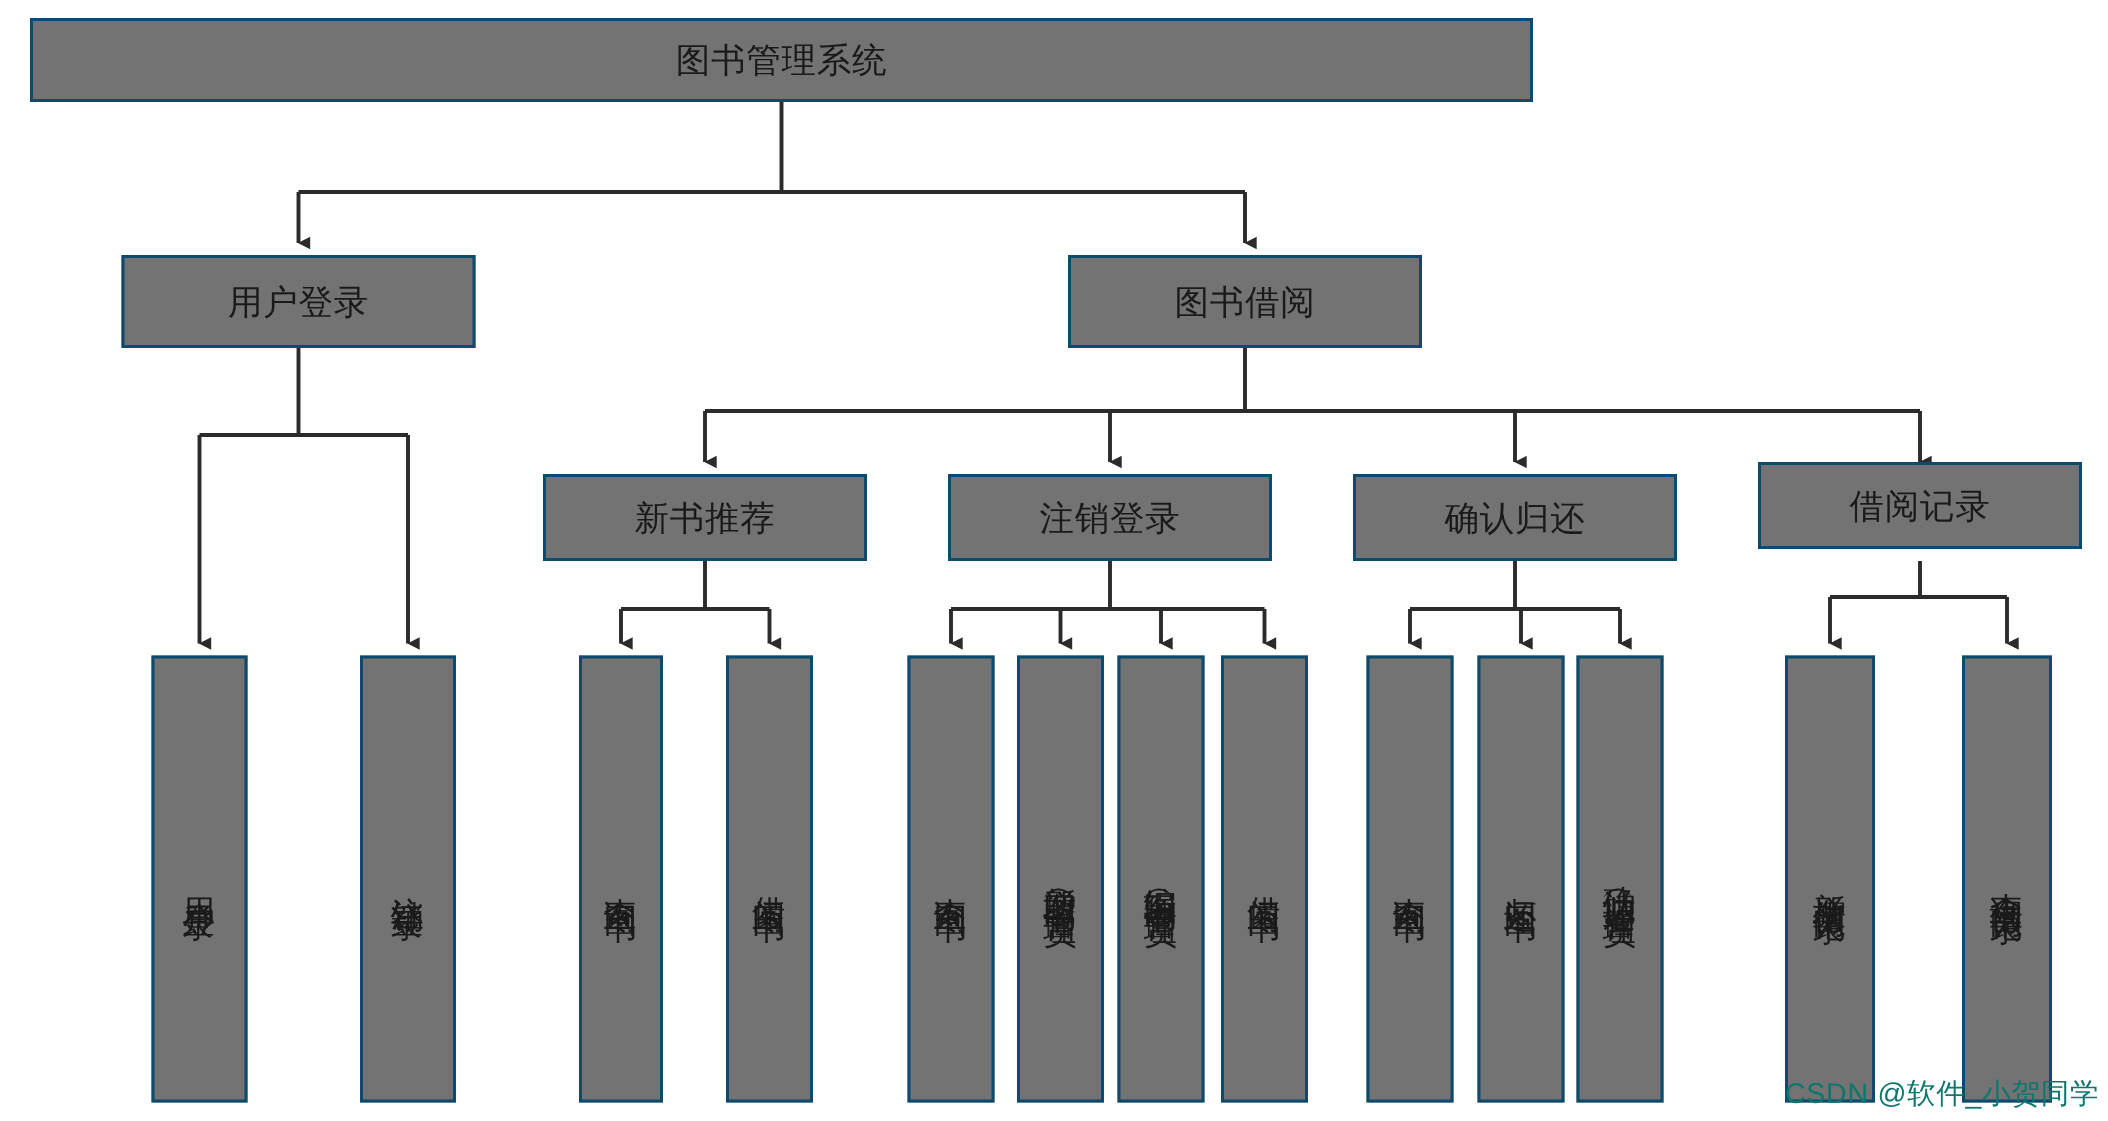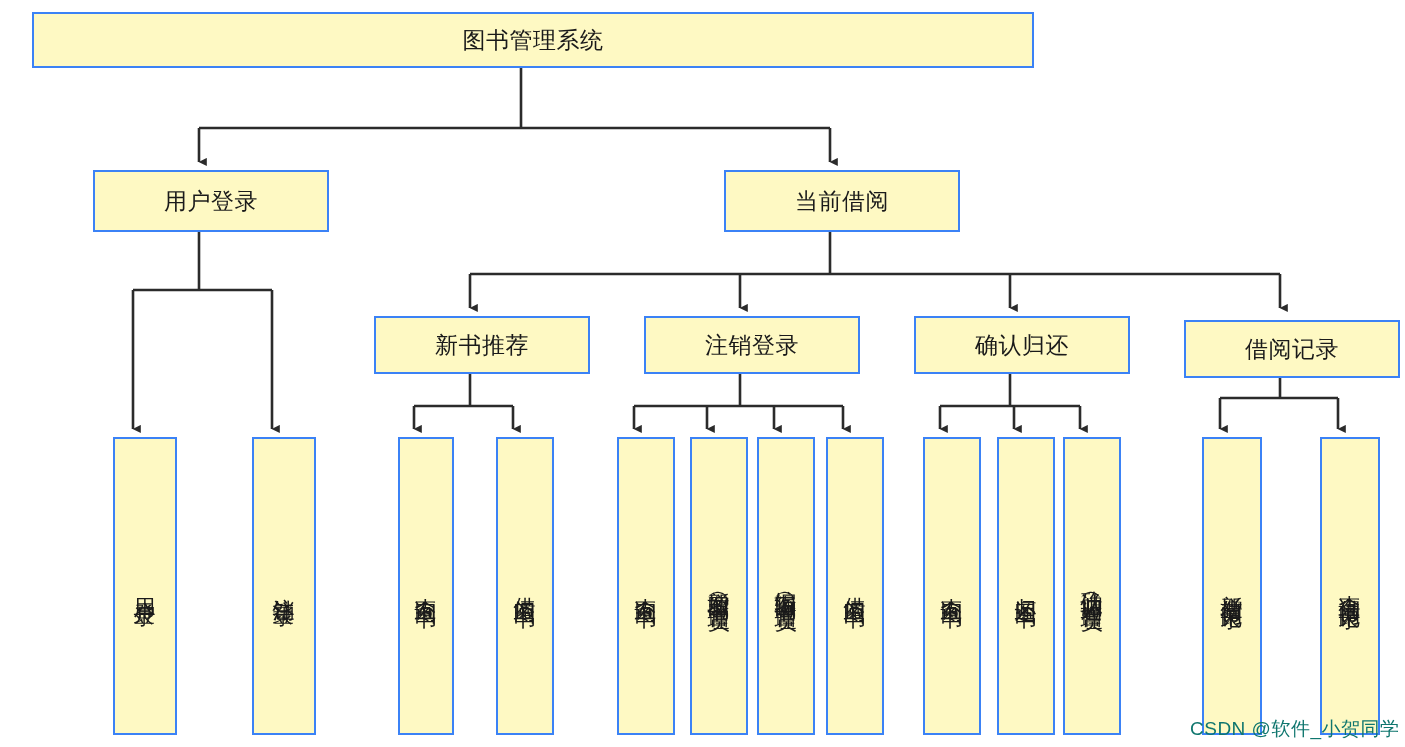--- a/index.html
+++ b/index.html
@@ -21,27 +21,26 @@
   svg.diagram-canvas {
     position: absolute;
     left: 0;
     top: 0;
     width: 1405px;
     height: 747px;
   }
   .node-box {
     position: absolute;
     box-sizing: border-box;
-    border: 2px solid #3b82f6;
-    background: #fef9c3;
+    border: 2px solid #0c4a6e;
+    background: #737373;
     display: flex;
     align-items: center;
     justify-content: center;
     color: #1a1a1a;
-    margin-left: 12px;
   }
   .node-box.horizontal .node-label {
     font-size: 23px;
     line-height: 1.25;
     letter-spacing: 0.5px;
     white-space: nowrap;
   }
   .node-box.vertical {
     align-items: center;
     justify-content: center;
@@ -122,33 +121,33 @@
   </svg>
 
   <div class="node-box horizontal" style="left:20px; top:12px; width:1002px; height:56px;">
     <span class="node-label">图书管理系统</span>
   </div>
 
   <div class="node-box horizontal" style="left:81px; top:170px; width:236px; height:62px;">
     <span class="node-label">用户登录</span>
   </div>
   <div class="node-box horizontal" style="left:712px; top:170px; width:236px; height:62px;">
-    <span class="node-label">当前借阅</span>
+    <span class="node-label">图书借阅</span>
   </div>
 
   <div class="node-box horizontal" style="left:362px; top:316px; width:216px; height:58px;text-align:center;">
     <span class="node-label">新书推荐</span>
   </div>
   <div class="node-box horizontal" style="left:632px; top:316px; width:216px; height:58px;">
     <span class="node-label">注销登录</span>
   </div>
   <div class="node-box horizontal" style="left:902px; top:316px; width:216px; height:58px;">
     <span class="node-label">确认归还</span>
   </div>
-  <div class="node-box horizontal" style="left:1172px; top:320px; width:216px; height:58px;">
+  <div class="node-box horizontal" style="left:1172px; top:308px; width:216px; height:58px;">
     <span class="node-label">借阅记录</span>
   </div>
 
   <div class="node-box vertical" style="left:101px; top:437px; width:64px; height:298px;">
     <span class="node-label">用户登录</span>
   </div>
   <div class="node-box vertical" style="left:240px; top:437px; width:64px; height:298px;">
     <span class="node-label">注销登录</span>
   </div>
 

